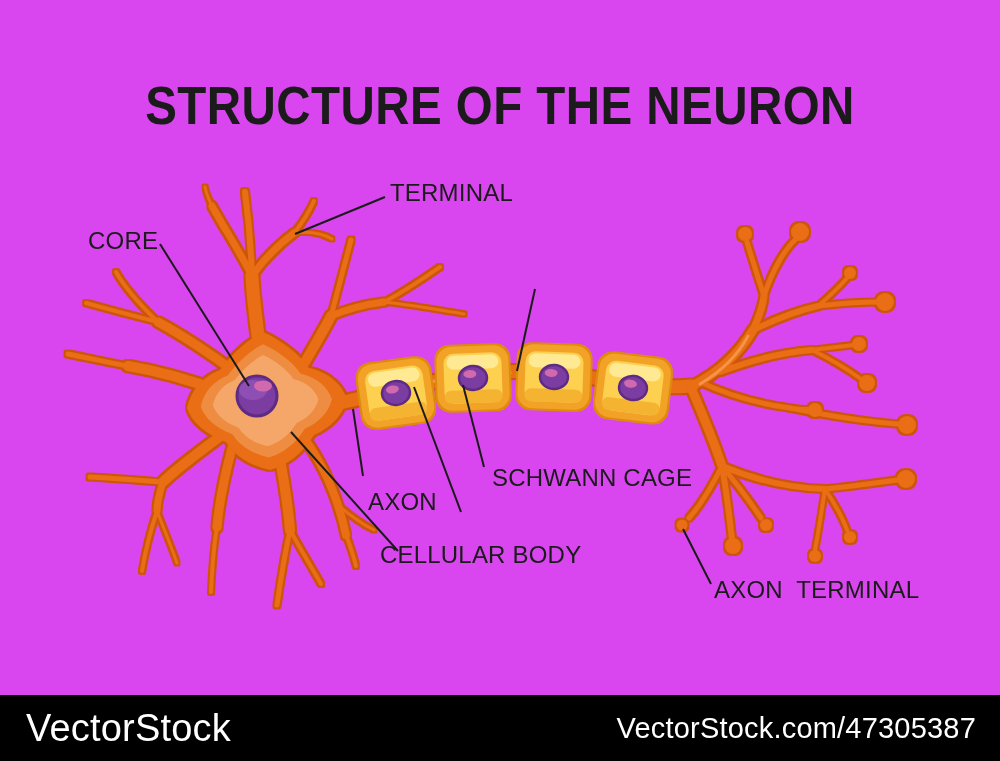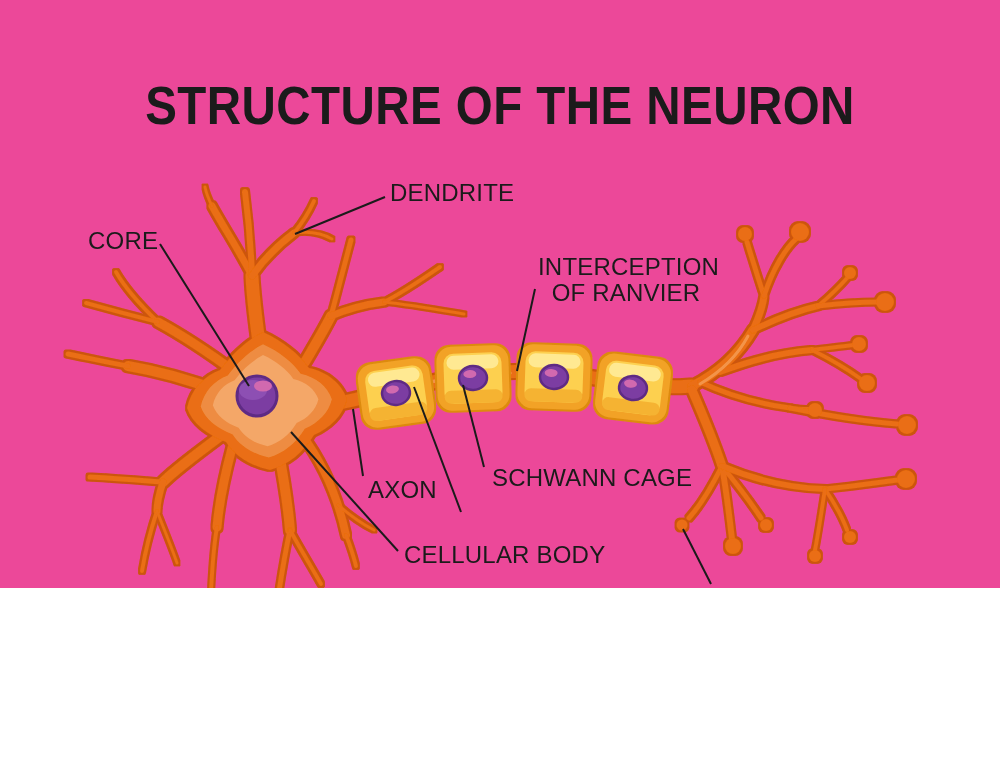--- a/index.html
+++ b/index.html
@@ -1,38 +1,38 @@
 <!DOCTYPE html>
 <html><head>
 <meta charset="utf-8">
 <style>
   * { margin:0; padding:0; box-sizing:border-box; }
   html,body { background:#ffffff; }
   .stage {
-    position:relative; width:1000px; height:588px; background:#ec4899;
+    position:relative; width:1000px; height:761px; background:#d946ef;
     overflow:hidden; font-family:"Liberation Sans", sans-serif;
   }
   .art { position:absolute; left:0; top:0; }
   .page-title {
     position:absolute; top:74px; left:0; width:1000px;
     text-align:center; font-size:54px; font-weight:bold; color:#1b1b1b;
     letter-spacing:0.5px; transform:scaleX(0.88); transform-origin:center;
     white-space:nowrap;
   }
   .lbl {
     position:absolute; font-size:24px; color:#1b1b1b; white-space:nowrap;
     letter-spacing:0.2px; line-height:1.08;
   }
   .lbl-dendrite { left:390px; top:180px; }
   .lbl-core { left:88px; top:228px;text-align:right; }
   .lbl-ranvier { left:538px; top:254px; width:176px; text-align:center; white-space:normal; }
-  .lbl-axon { left:368px; top:477px; }
+  .lbl-axon { left:368px; top:489px; }
   .lbl-schwann { left:492px; top:465px;text-align:right; }
   .lbl-myelin { left:474px; top:503px; }
-  .lbl-cellular { left:404px; top:542px; }
+  .lbl-cellular { left:380px; top:542px; }
   .lbl-terminal { left:714px; top:577px; word-spacing:7px; }
   .watermark-bar {
     position:absolute; left:0; bottom:0; width:1000px; height:66px;
     background:#000000; display:flex; align-items:center;
     justify-content:space-between; padding:0 24px 0 26px;
   }
   .wm-brand { color:#ffffff; font-size:38px; font-weight:500; letter-spacing:0.2px; }
   .wm-id { color:#ffffff; font-size:29px; font-weight:400; letter-spacing:0.2px; }
 </style>
 </head>
@@ -181,21 +181,25 @@
       <line x1="535" y1="289" x2="517" y2="371"></line>
       <line x1="353" y1="409" x2="363" y2="476"></line>
       <line x1="463" y1="385" x2="484" y2="467"></line>
       <line x1="414" y1="387" x2="461" y2="512"></line>
       <line x1="291" y1="432" x2="398" y2="551"></line>
       <line x1="683" y1="529" x2="711" y2="584"></line>
     </g>
   </svg>
 
   <div class="page-title">STRUCTURE OF THE NEURON</div>
-  <div class="lbl lbl-dendrite">DENDRITE</div>
+  <div class="lbl lbl-dendrite">TERMINAL</div>
   <div class="lbl lbl-core">CORE</div>
-  <div class="lbl lbl-ranvier">INTERCEPTION OF RANVIER</div>
   <div class="lbl lbl-axon">AXON</div>
   <div class="lbl lbl-schwann">SCHWANN CAGE</div>
   <div class="lbl lbl-cellular">CELLULAR BODY</div>
-
+  <div class="lbl lbl-terminal">AXON TERMINAL</div>
+
+  <div class="watermark-bar">
+    <span class="wm-brand">VectorStock</span>
+    <span class="wm-id">VectorStock.com/47305387</span>
+  </div>
 
 </div>
 
 </body></html>

